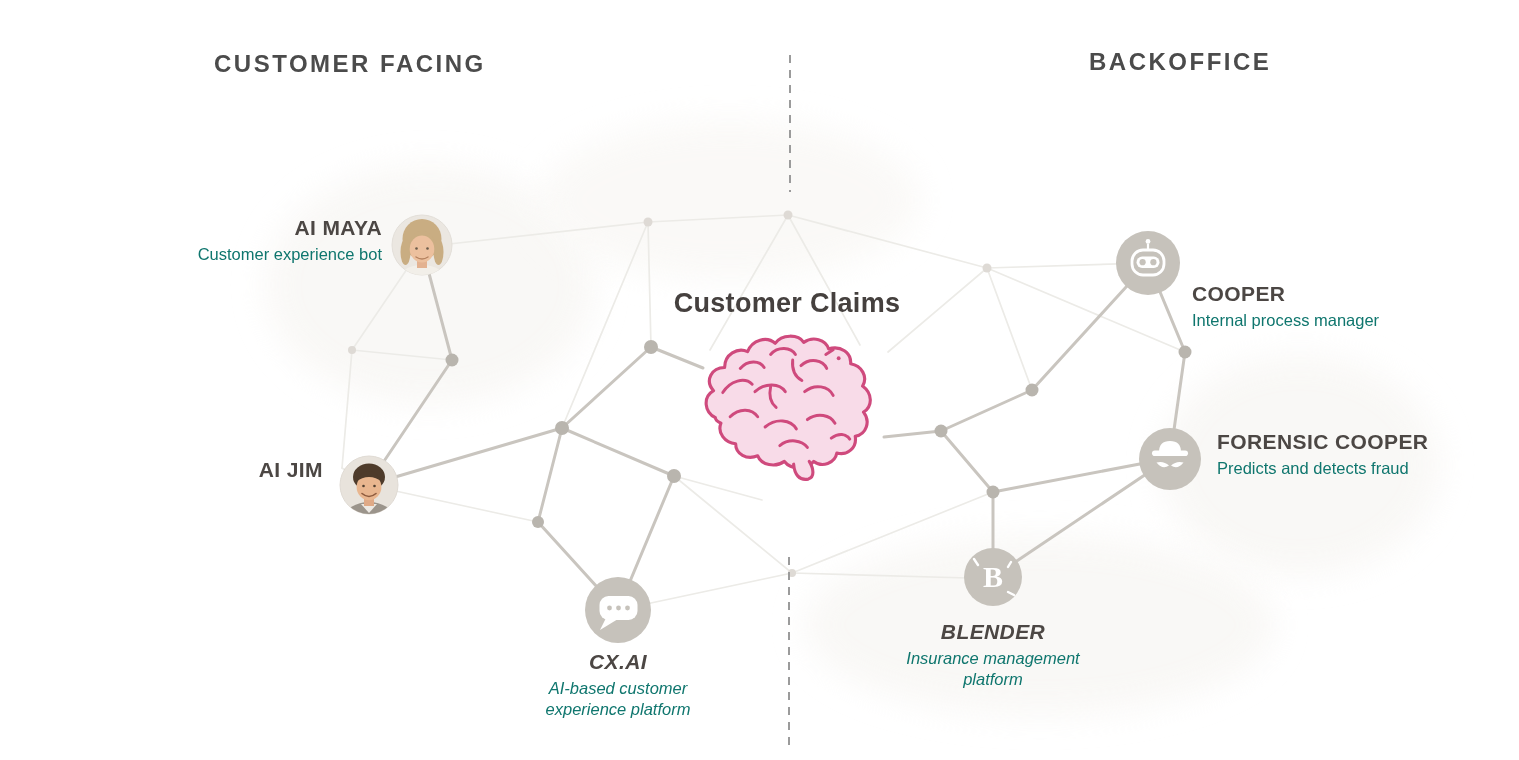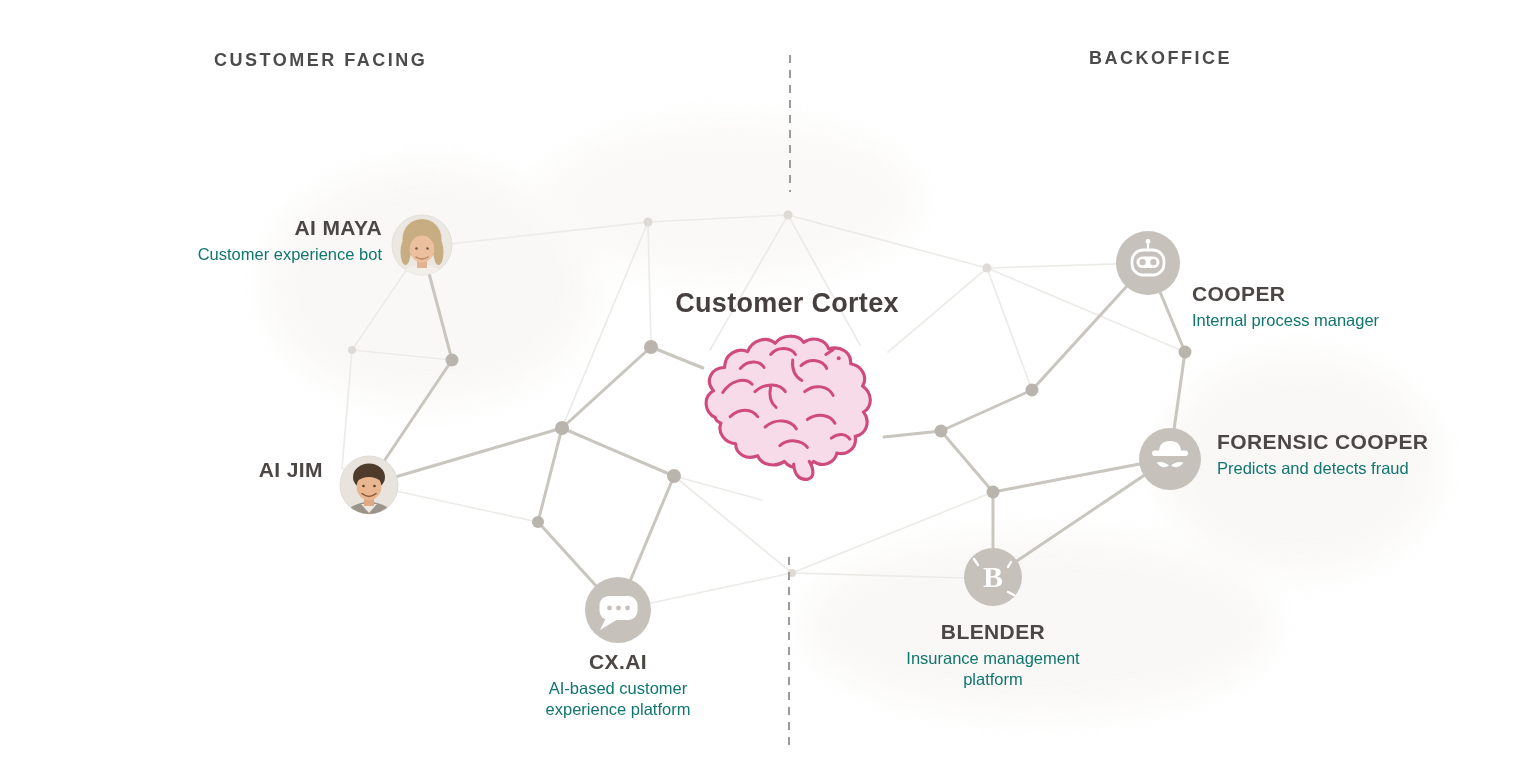--- a/index.html
+++ b/index.html
@@ -3,30 +3,30 @@
 <meta charset="utf-8">
 <style>
   html,body{margin:0;padding:0;background:#ffffff;}
   .canvas{
     position:relative;width:1519px;height:760px;background:#ffffff;overflow:hidden;
     font-family:"Liberation Sans",sans-serif;
   }
   .net-svg{position:absolute;left:0;top:0;z-index:1;}
   .label{position:absolute;z-index:2;}
   .section-title{
-    font-size:18px;font-weight:bold;color:#4b4b4b;letter-spacing:2.5px;white-space:nowrap;
+    font-size:24px;font-weight:bold;color:#4b4b4b;letter-spacing:2.5px;white-space:nowrap;
   }
   .node-title{
     font-size:21px;font-weight:bold;color:#4c4744;letter-spacing:.4px;white-space:nowrap;
   }
   .node-sub{
     font-size:16.5px;color:#0f766e;line-height:1.28;margin-top:4px;
   }
   .align-r{text-align:right;}
-  .align-c{text-align:center;}
+  .align-c{text-align:center;font-style:italic;}
   .cortex-title{
     font-size:27px;font-weight:bold;color:#45403e;letter-spacing:.3px;white-space:nowrap;text-align:center;
   }
 </style>
 </head>
 <body>
 
 <div class="canvas">
 
   <svg class="net-svg" width="1519" height="760" viewBox="0 0 1519 760">
@@ -228,21 +228,21 @@
         <circle cx="363.5" cy="486" r="1.3" fill="#503f30"></circle>
         <circle cx="374.5" cy="486" r="1.3" fill="#503f30"></circle>
         <path d="M362 493.5 Q369 499.5 376 493.5" stroke="#8d5b3e" stroke-width="1.6" fill="none" stroke-linecap="round"></path>
       </g>
     </g>
   </svg>
 
   <div class="label section-title" style="left:214px;top:50px;">CUSTOMER FACING</div>
   <div class="label section-title" style="left:1089px;top:48px;">BACKOFFICE</div>
 
-  <div class="label cortex-title" style="left:657px;top:288px;width:260px;">Customer Cortex</div>
+  <div class="label cortex-title" style="left:657px;top:288px;width:260px;">Customer Claims</div>
 
   <div class="label align-r" style="right:1137px;top:216px;width:300px;">
     <div class="node-title">AI MAYA</div>
     <div class="node-sub">Customer experience bot</div>
   </div>
 
   <div class="label align-r" style="right:1196px;top:458px;width:300px;">
     <div class="node-title">AI JIM</div>
   </div>
 

